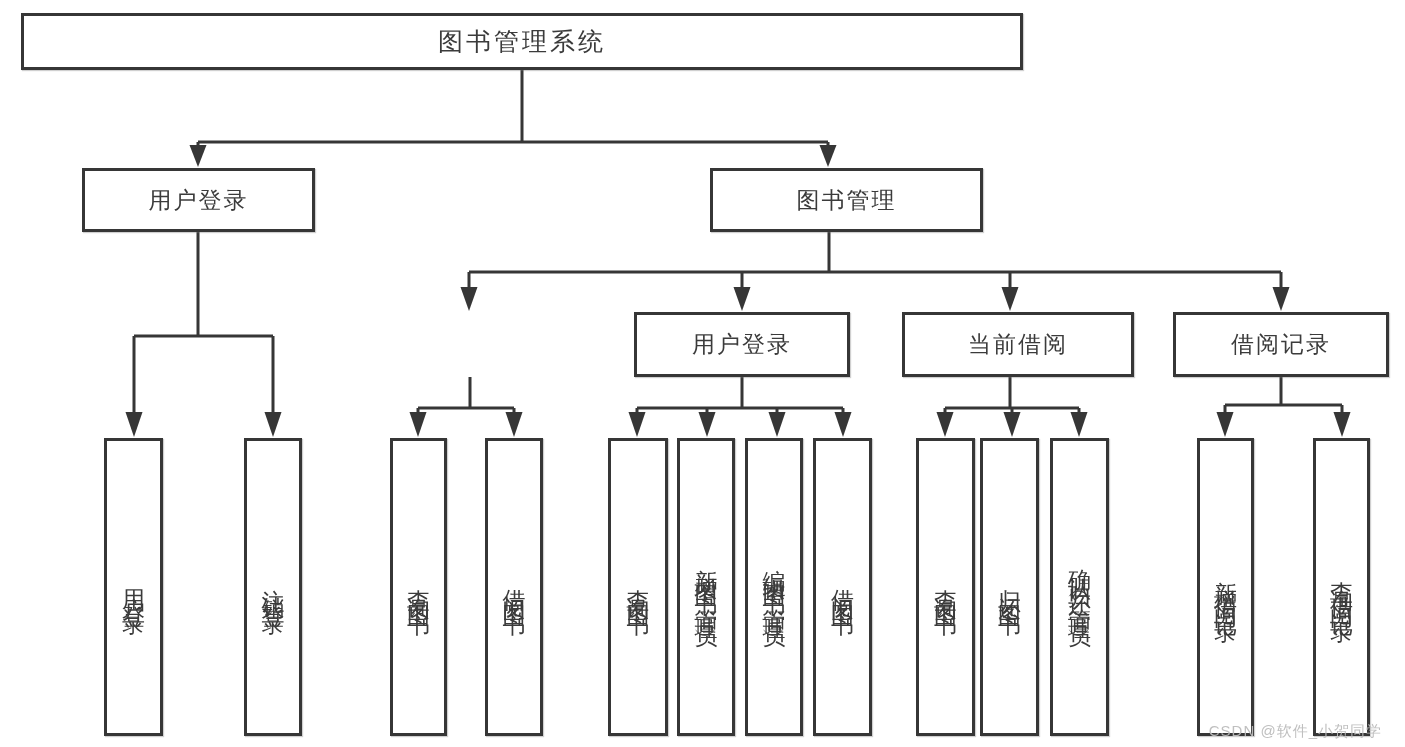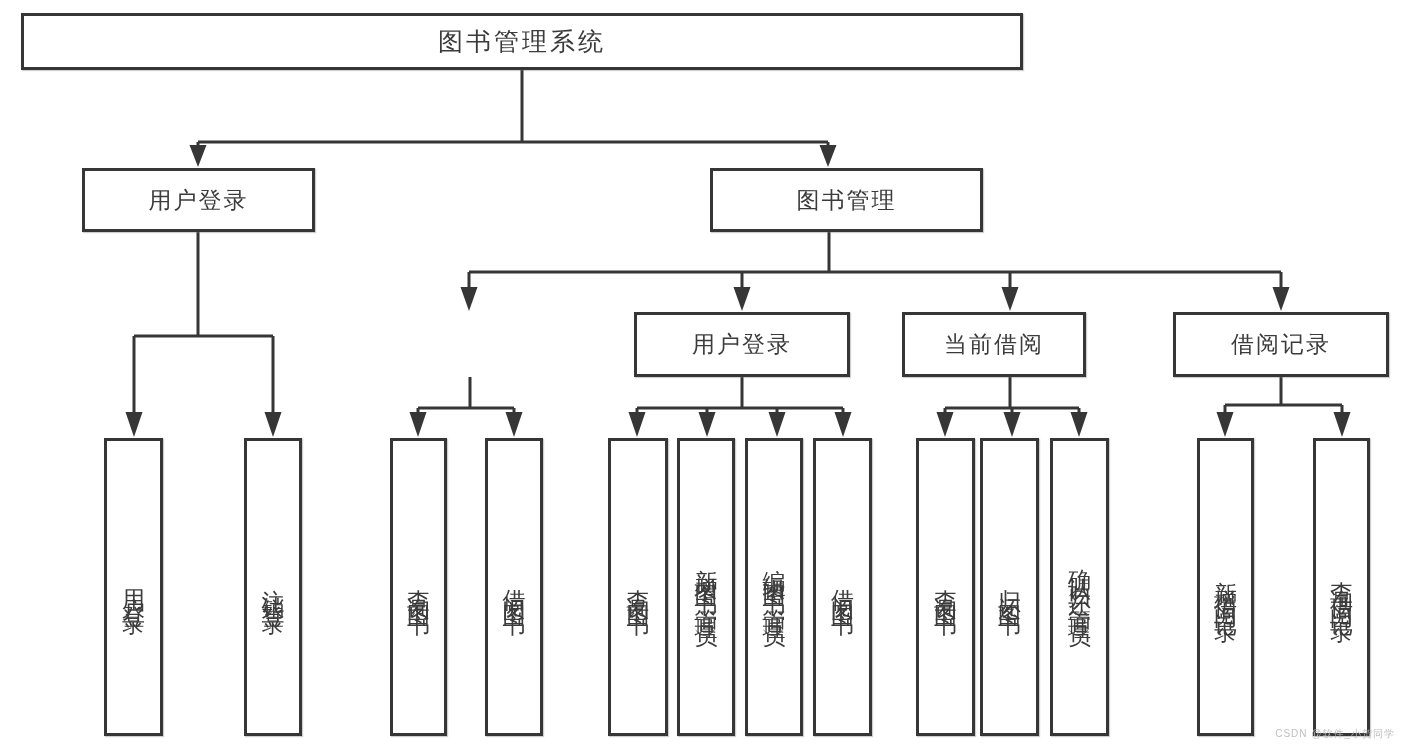--- a/index.html
+++ b/index.html
@@ -47,23 +47,23 @@
   }
   .v-node .vtext {
     writing-mode: vertical-rl;
     text-orientation: mixed;
     font-size: 23px;
     letter-spacing: 8px;
     line-height: 1;
   }
   .watermark {
     position: absolute;
-    right: 10px;
+    right: 23px;
     bottom: 6px;
-    font-size: 10px;
+    font-size: 15px;
     letter-spacing: 1px;
     color: rgba(188,188,188,0.95);
     z-index: 5;
     white-space: nowrap;
   }
 </style>
 </head>
 <body>
 
 <div class="canvas">
@@ -115,21 +115,21 @@
   <div class="node h-node" style="left:82px;top:168px;width:233px;height:64px;">
     <span>用户登录</span>
   </div>
   <div class="node h-node" style="left:710px;top:168px;width:273px;height:64px;">
     <span>图书管理</span>
   </div>
 
   <div class="node h-node" style="left:634px;top:312px;width:216px;height:65px;">
     <span>用户登录</span>
   </div>
-  <div class="node h-node" style="left:902px;top:312px;width:184px;height:65px;text-align:right;">
+  <div class="node h-node" style="left:902px;top:312px;width:232px;height:65px;text-align:right;">
     <span>当前借阅</span>
   </div>
   <div class="node h-node" style="left:1173px;top:312px;width:216px;height:65px;">
     <span>借阅记录</span>
   </div>
 
   <div class="node v-node" style="left:104px;top:438px;width:59px;height:298px;">
     <span class="vtext">用户登录</span>
   </div>
   <div class="node v-node" style="left:244px;top:438px;width:58px;height:298px;">

